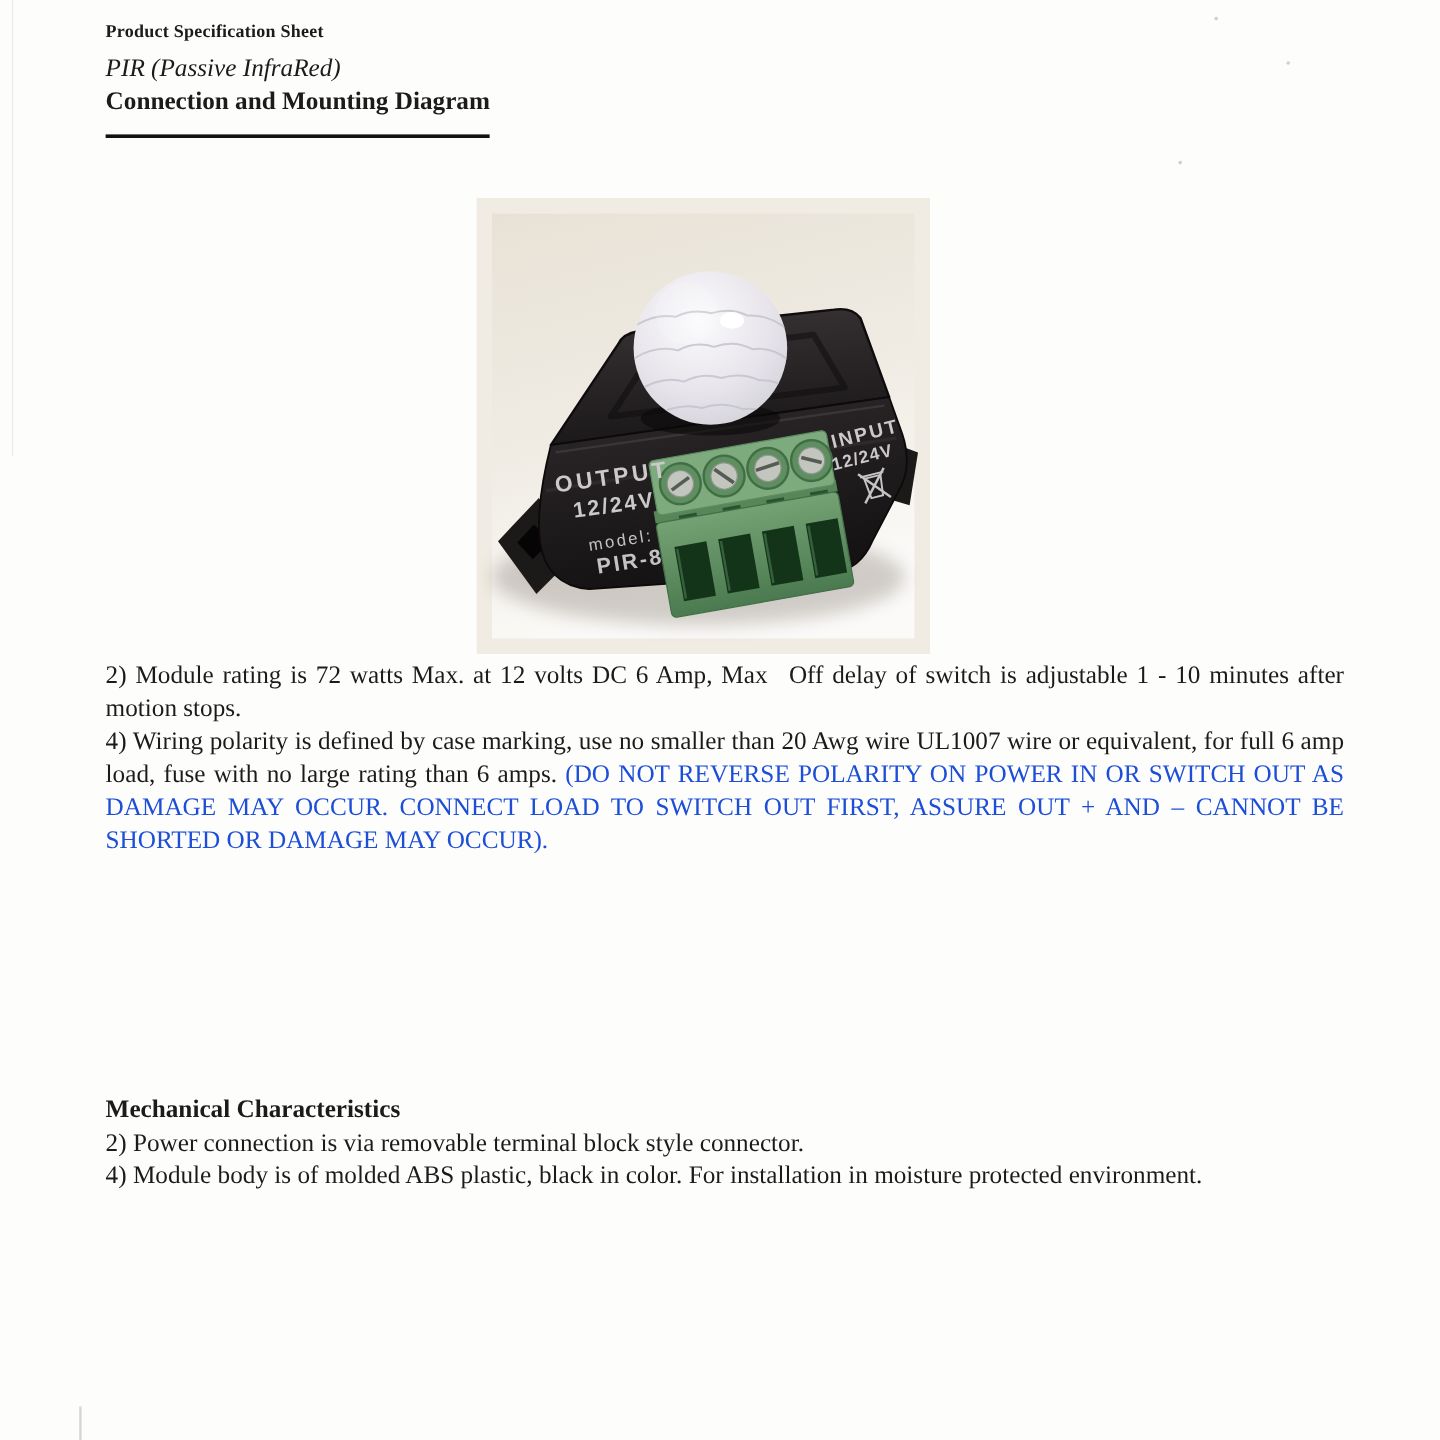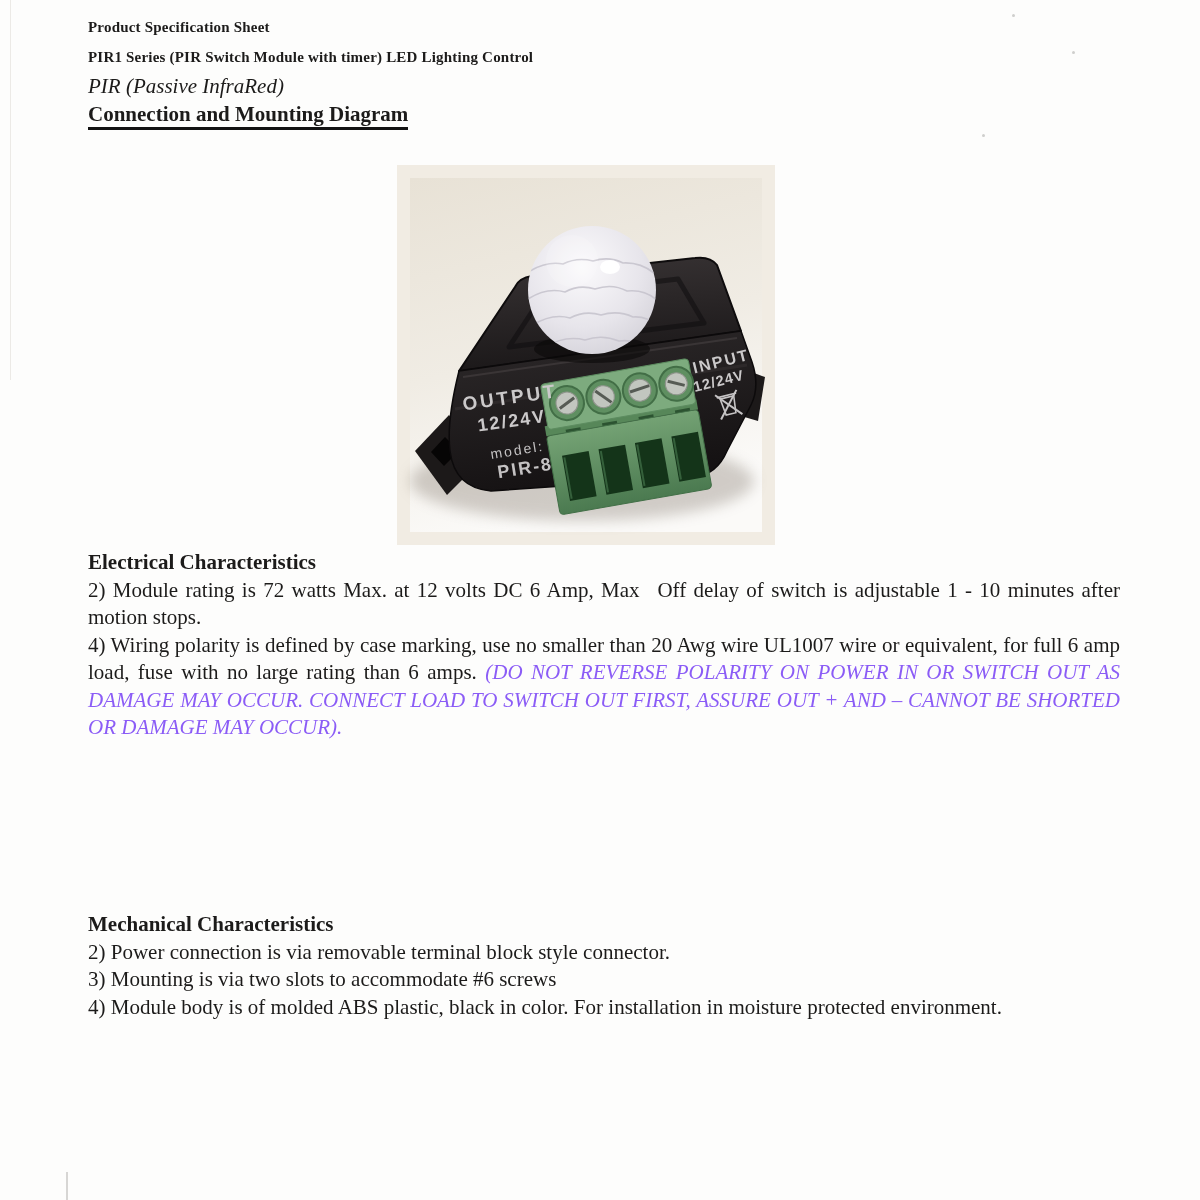--- a/index.html
+++ b/index.html
@@ -5,44 +5,43 @@
   html,body { margin:0; padding:0; }
   body {
     width:1200px; height:1200px; position:relative; overflow:hidden;
     background:#fdfdfc; color:#1c1b1a;
     font-family:"Liberation Serif", serif;
   }
   .doc-header { position:absolute; left:88px; top:12px; width:1040px; }
   .title-line { font-size:15px; font-weight:bold; line-height:30px; letter-spacing:.2px; margin:0; }
   .subtitle-line { font-size:21px; font-style:italic; line-height:28px; margin:0; }
   .diagram-heading { font-size:21px; font-weight:bold; line-height:28px; margin:0; }
-  .diagram-heading span { border-bottom:3px solid #121212; padding-bottom:1px; }
+  .diagram-heading span { border-bottom:3px solid #121212; padding-bottom:16px; }
 
   .product-photo-wrap { position:absolute; left:397px; top:165px; width:378px; height:380px; }
 
   .section { position:absolute; left:88px; width:1032px; }
   .section-electrical { top:549px; }
   .section-mechanical { top:911px; }
   .sec-heading { font-size:22px; font-weight:bold; line-height:27px; margin:0; }
   .section p { margin:0; font-size:21px; line-height:27.5px; text-align:justify; }
   .gap { margin-top:27px; }
-  .warning-red { color:#8b5cf6;font-style:italic; }
+  .warning-red { color:#1d4ed8; }
 
   .speck { position:absolute; border-radius:50%; background:#cfcfcd; }
   .edge-line-left { position:absolute; left:10px; top:0; width:1px; height:380px; background:#eceae6; }
   .edge-tick-bottom { position:absolute; left:66px; top:1172px; width:2px; height:28px; background:#b8b6b3; opacity:.55; }
 
   svg text { font-family:"Liberation Sans", sans-serif; }
 </style>
 </head>
 <body>
 
 <div class="doc-header">
   <p class="title-line">Product Specification Sheet</p>
-  <p class="title-line">PIR1 Series (PIR Switch Module with timer) LED Lighting Control</p>
   <p class="subtitle-line">PIR (Passive InfraRed)</p>
   <p class="diagram-heading"><span>Connection and Mounting Diagram</span></p>
 </div>
 
 <div class="product-photo-wrap">
   <svg width="378" height="380" viewBox="0 0 378 380">
     <defs>
       <linearGradient id="bgGrad" x1="0" y1="0" x2="0.25" y2="1">
         <stop offset="0" stop-color="#e8e2d6"></stop>
         <stop offset="0.55" stop-color="#f0ece4"></stop>
@@ -168,29 +167,27 @@
         <line x1="1" y1="4" x2="21" y2="4" stroke-width="1.6"></line>
         <path d="M4,6 L18,6 L16,23 L6,23 Z" stroke-width="1.6"></path>
         <line x1="0" y1="1" x2="22" y2="26" stroke-width="2"></line>
         <line x1="22" y1="1" x2="0" y2="26" stroke-width="2"></line>
       </g>
     </g>
   </svg>
 </div>
 
 <div class="section section-electrical">
-  <p class="sec-heading">Electrical Characteristics</p>
   <p class="gap">2) Module rating is 72 watts Max. at 12 volts DC 6 Amp, Max  Off delay of switch is adjustable 1 - 10 minutes after motion stops.</p>
   <p class="gap"><span>4) Wiring polarity is defined by case marking, use no smaller than 20 Awg wire UL1007 wire or equivalent, for full 6 amp load, fuse with no large rating than 6 amps. </span><span class="warning-red">(DO NOT REVERSE POLARITY ON POWER IN OR SWITCH OUT AS DAMAGE MAY OCCUR. CONNECT LOAD TO SWITCH OUT FIRST, ASSURE OUT + AND – CANNOT BE SHORTED OR DAMAGE MAY OCCUR).</span></p>
 </div>
 
 <div class="section section-mechanical">
   <p class="sec-heading">Mechanical Characteristics</p>
   <p class="gap">2) Power connection is via removable terminal block style connector.</p>
-  <p class="gap">3) Mounting is via two slots to accommodate #6 screws</p>
   <p class="gap">4) Module body is of molded ABS plastic, black in color. For installation in moisture protected environment.</p>
 </div>
 
 <div class="edge-line-left"></div>
 <div class="edge-tick-bottom"></div>
 <div class="speck" style="left:1012px; top:14px; width:3px; height:3px;"></div>
 <div class="speck" style="left:1072px; top:51px; width:3px; height:3px;"></div>
 <div class="speck" style="left:982px; top:134px; width:3px; height:3px;"></div>
 
 </body></html>

